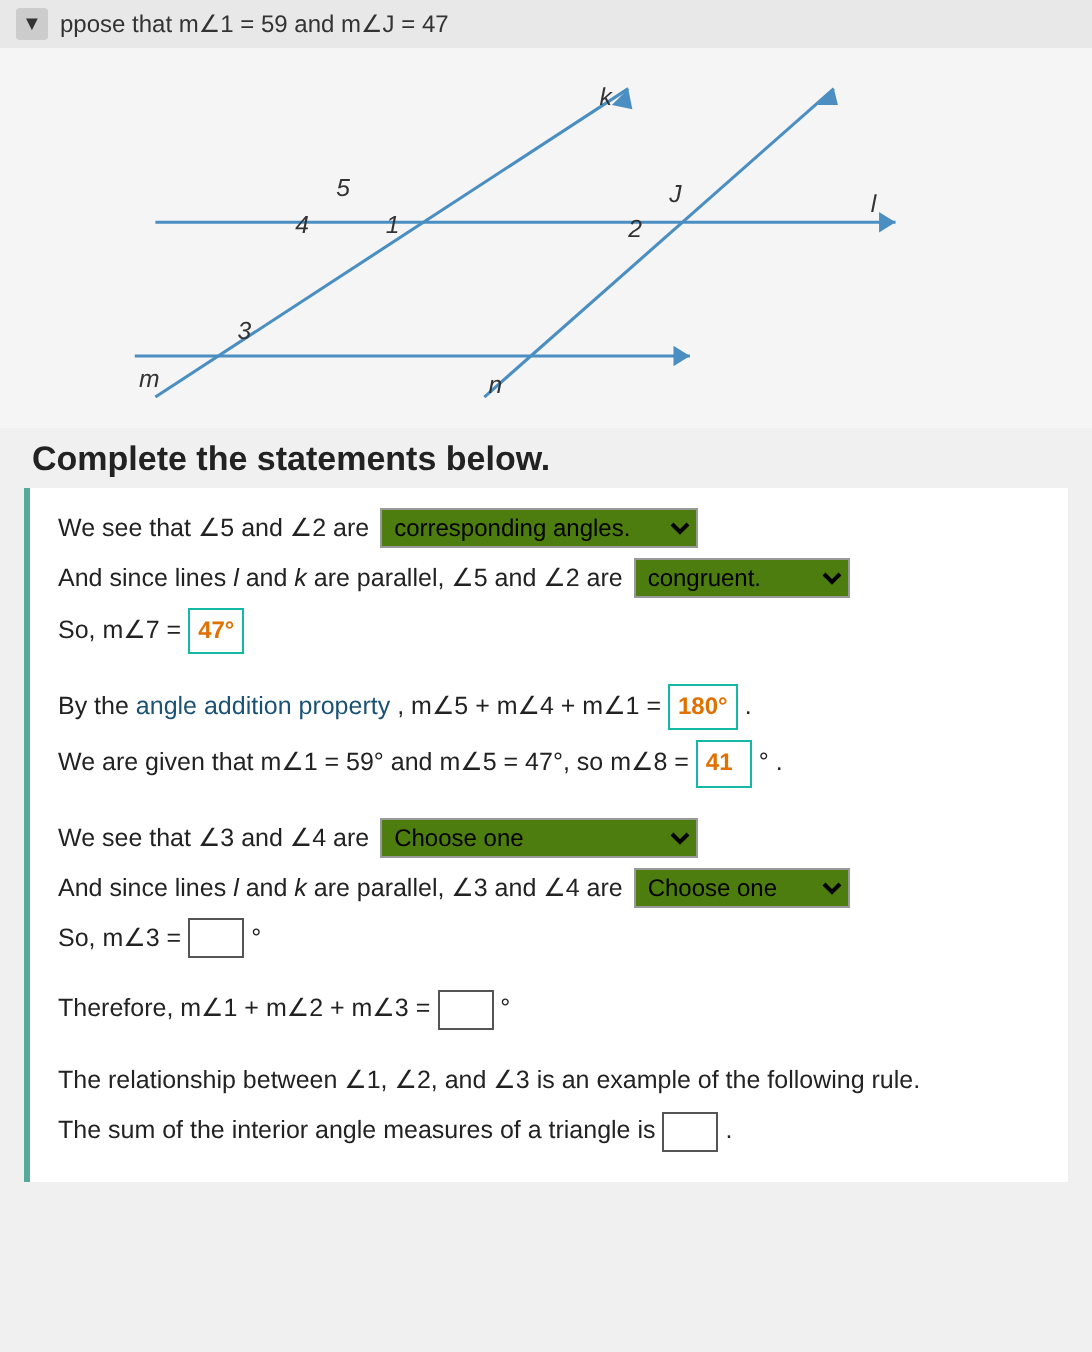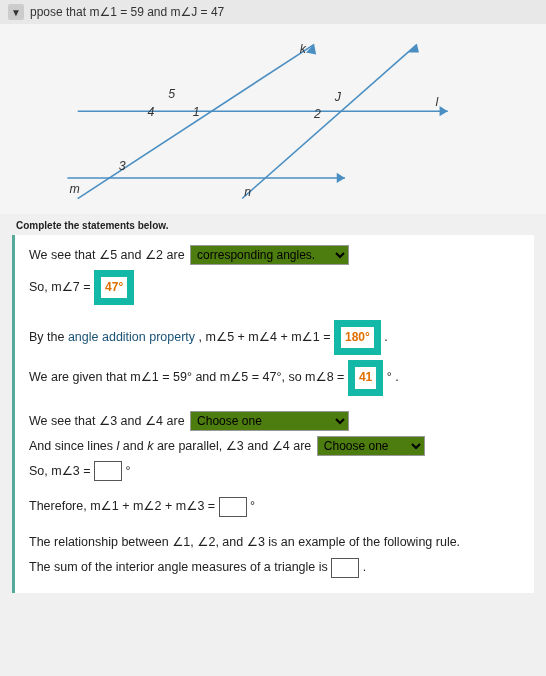--- a/index.html
+++ b/index.html
@@ -36,21 +36,21 @@
       padding: 10px 16px 6px 16px;
       position: relative;
       height: 190px;
     }
     .diagram-area svg {
       width: 100%;
       height: 180px;
     }
     .complete-statement {
       padding: 6px 16px 4px 16px;
-      font-size: 10px;
+      font-size: 17px;
       color: #222;
       font-weight: bold;
     }
     .content-box {
       margin: 0 12px;
       border-left: 3px solid #5a9;
       background: #fff;
       padding: 10px 14px;
     }
     .line {
@@ -77,21 +77,21 @@
       min-width: 28px;
       height: 20px;
       padding: 0 3px;
       font-size: 12px;
       text-align: center;
       vertical-align: middle;
       line-height: 20px;
     }
     .filled-answer {
       display: inline-block;
-      border: 7px solid #14b8a6;
+      border: 1px solid #14b8a6;
       background: #fff;
       min-width: 28px;
       padding: 1px 4px;
       font-size: 12px;
       vertical-align: middle;
       color: #e07000;
       font-weight: bold;
     }
     .underlined {
       color: #1a5276;
@@ -150,20 +150,27 @@
 
 <div class="content-box">
 
   <div class="line">
     <span>We see that ∠5 and ∠2 are</span>
     <select class="dropdown">
       <option>corresponding angles.</option>
       <option>alternate interior angles.</option>
       <option>alternate exterior angles.</option>
       <option>co-interior angles.</option>
+    </select>
+  </div>
+  <div class="line">
+    <span>And since lines <em>l</em> and <em>k</em> are parallel, ∠5 and ∠2 are</span>
+    <select class="dropdown">
+      <option>congruent.</option>
+      <option>supplementary.</option>
     </select>
   </div>
   <div class="line">
     <span>So, m∠7 =</span>
     <span class="filled-answer">47°</span>
   </div>
 
   <div class="separator"></div>
 
   <div class="line">

